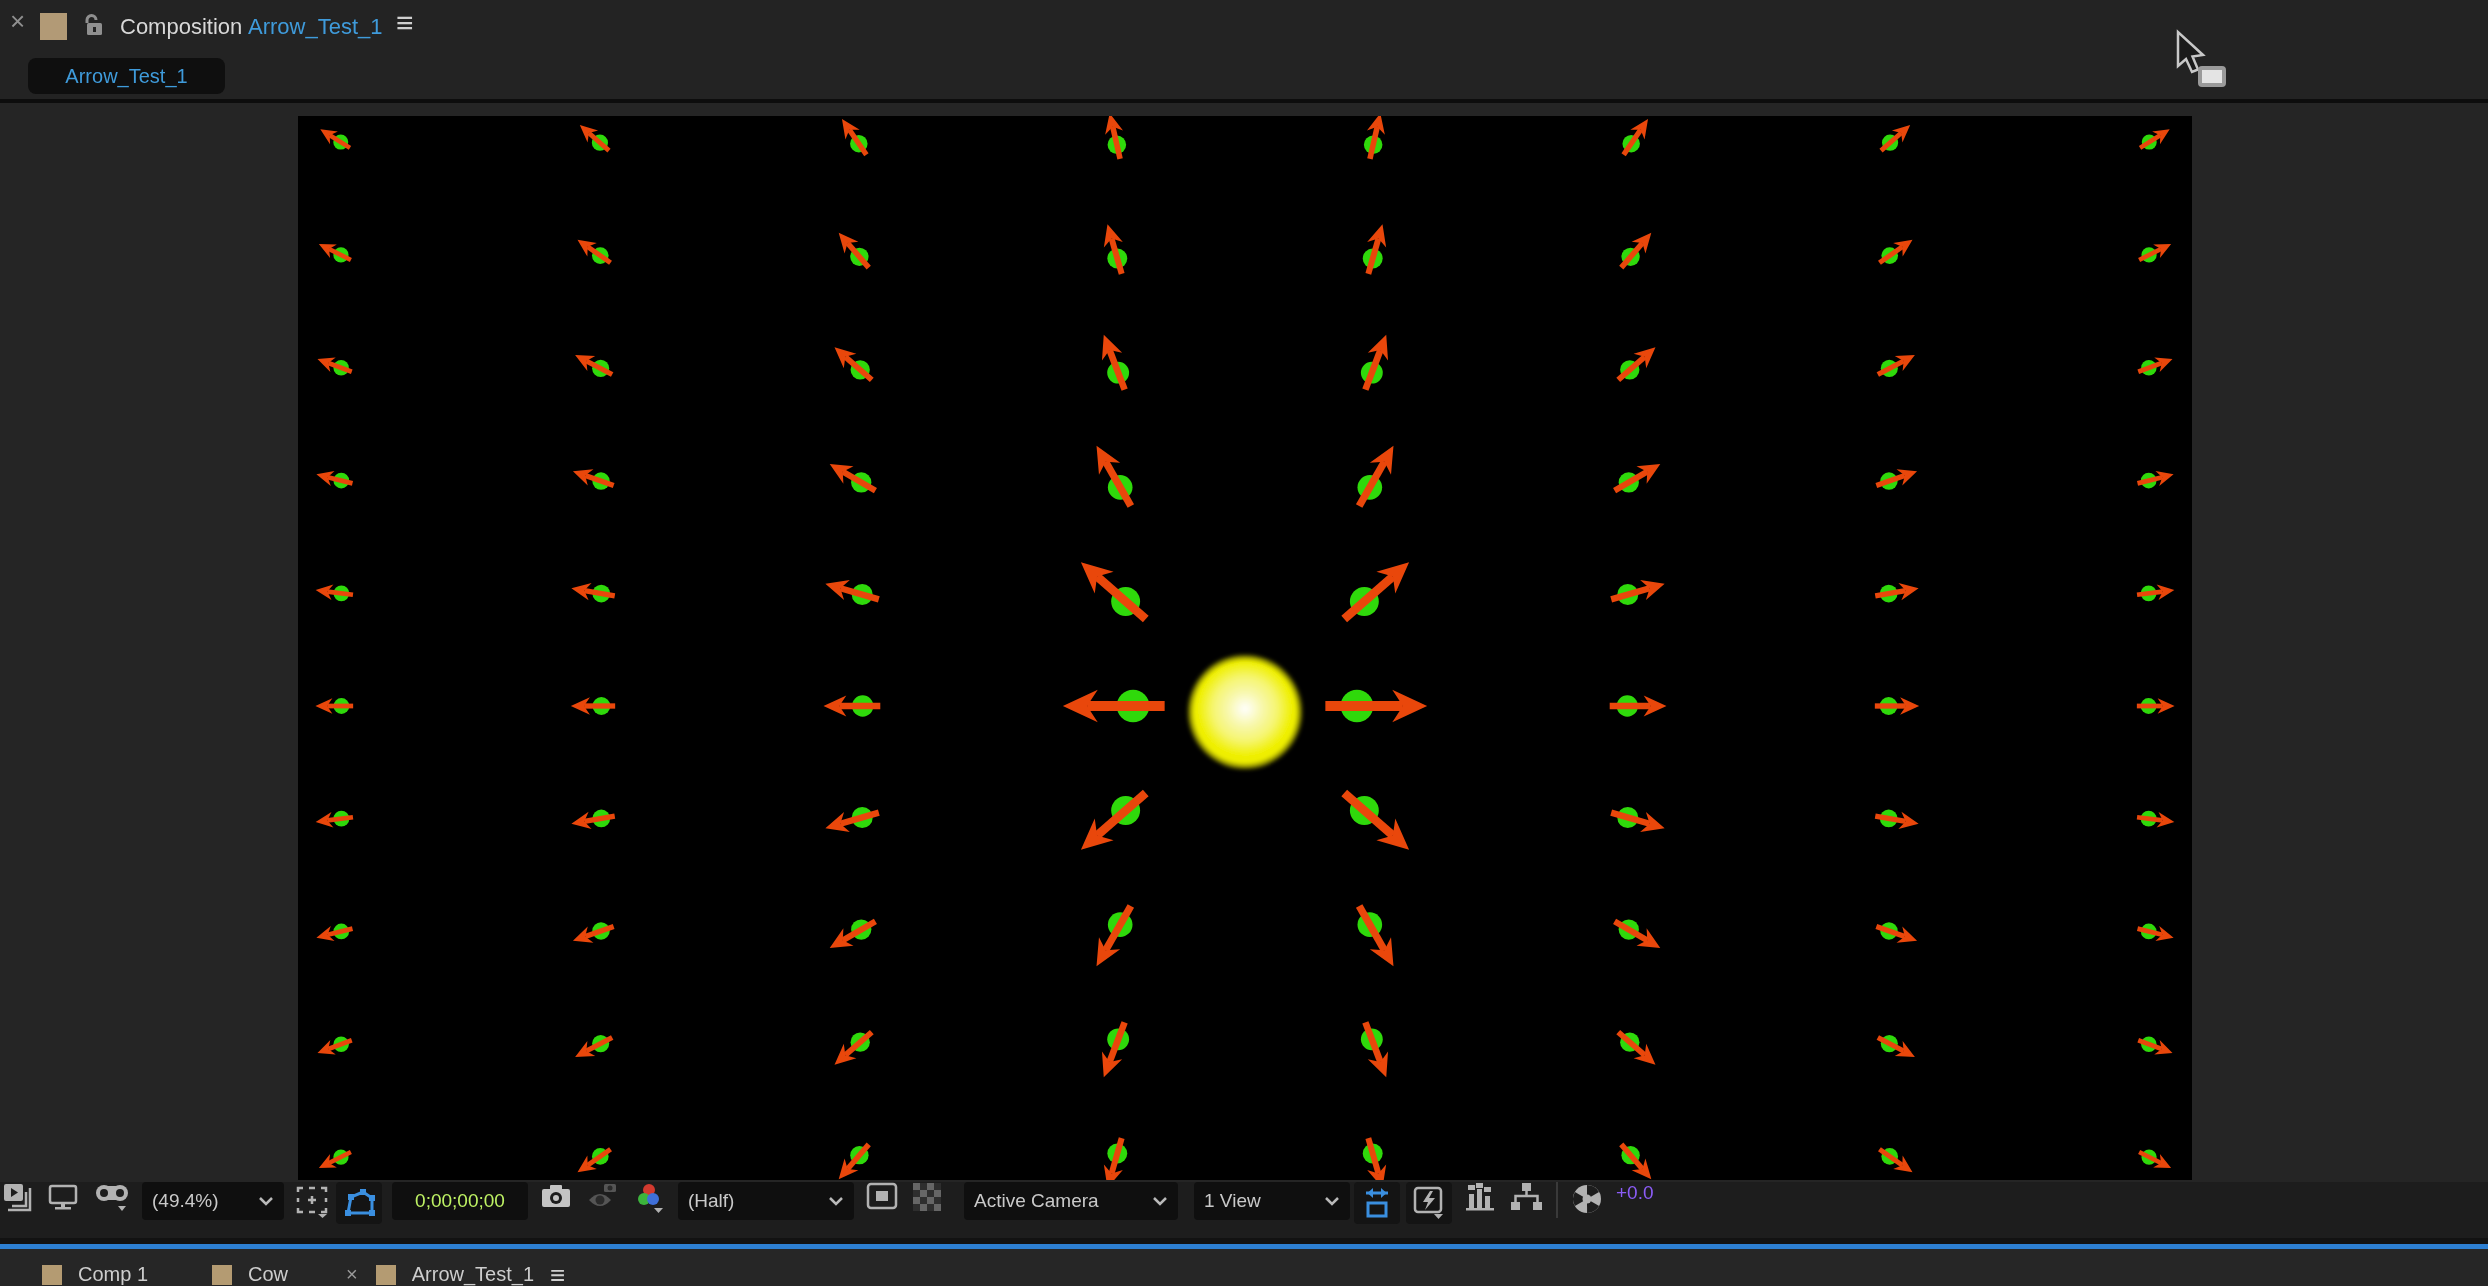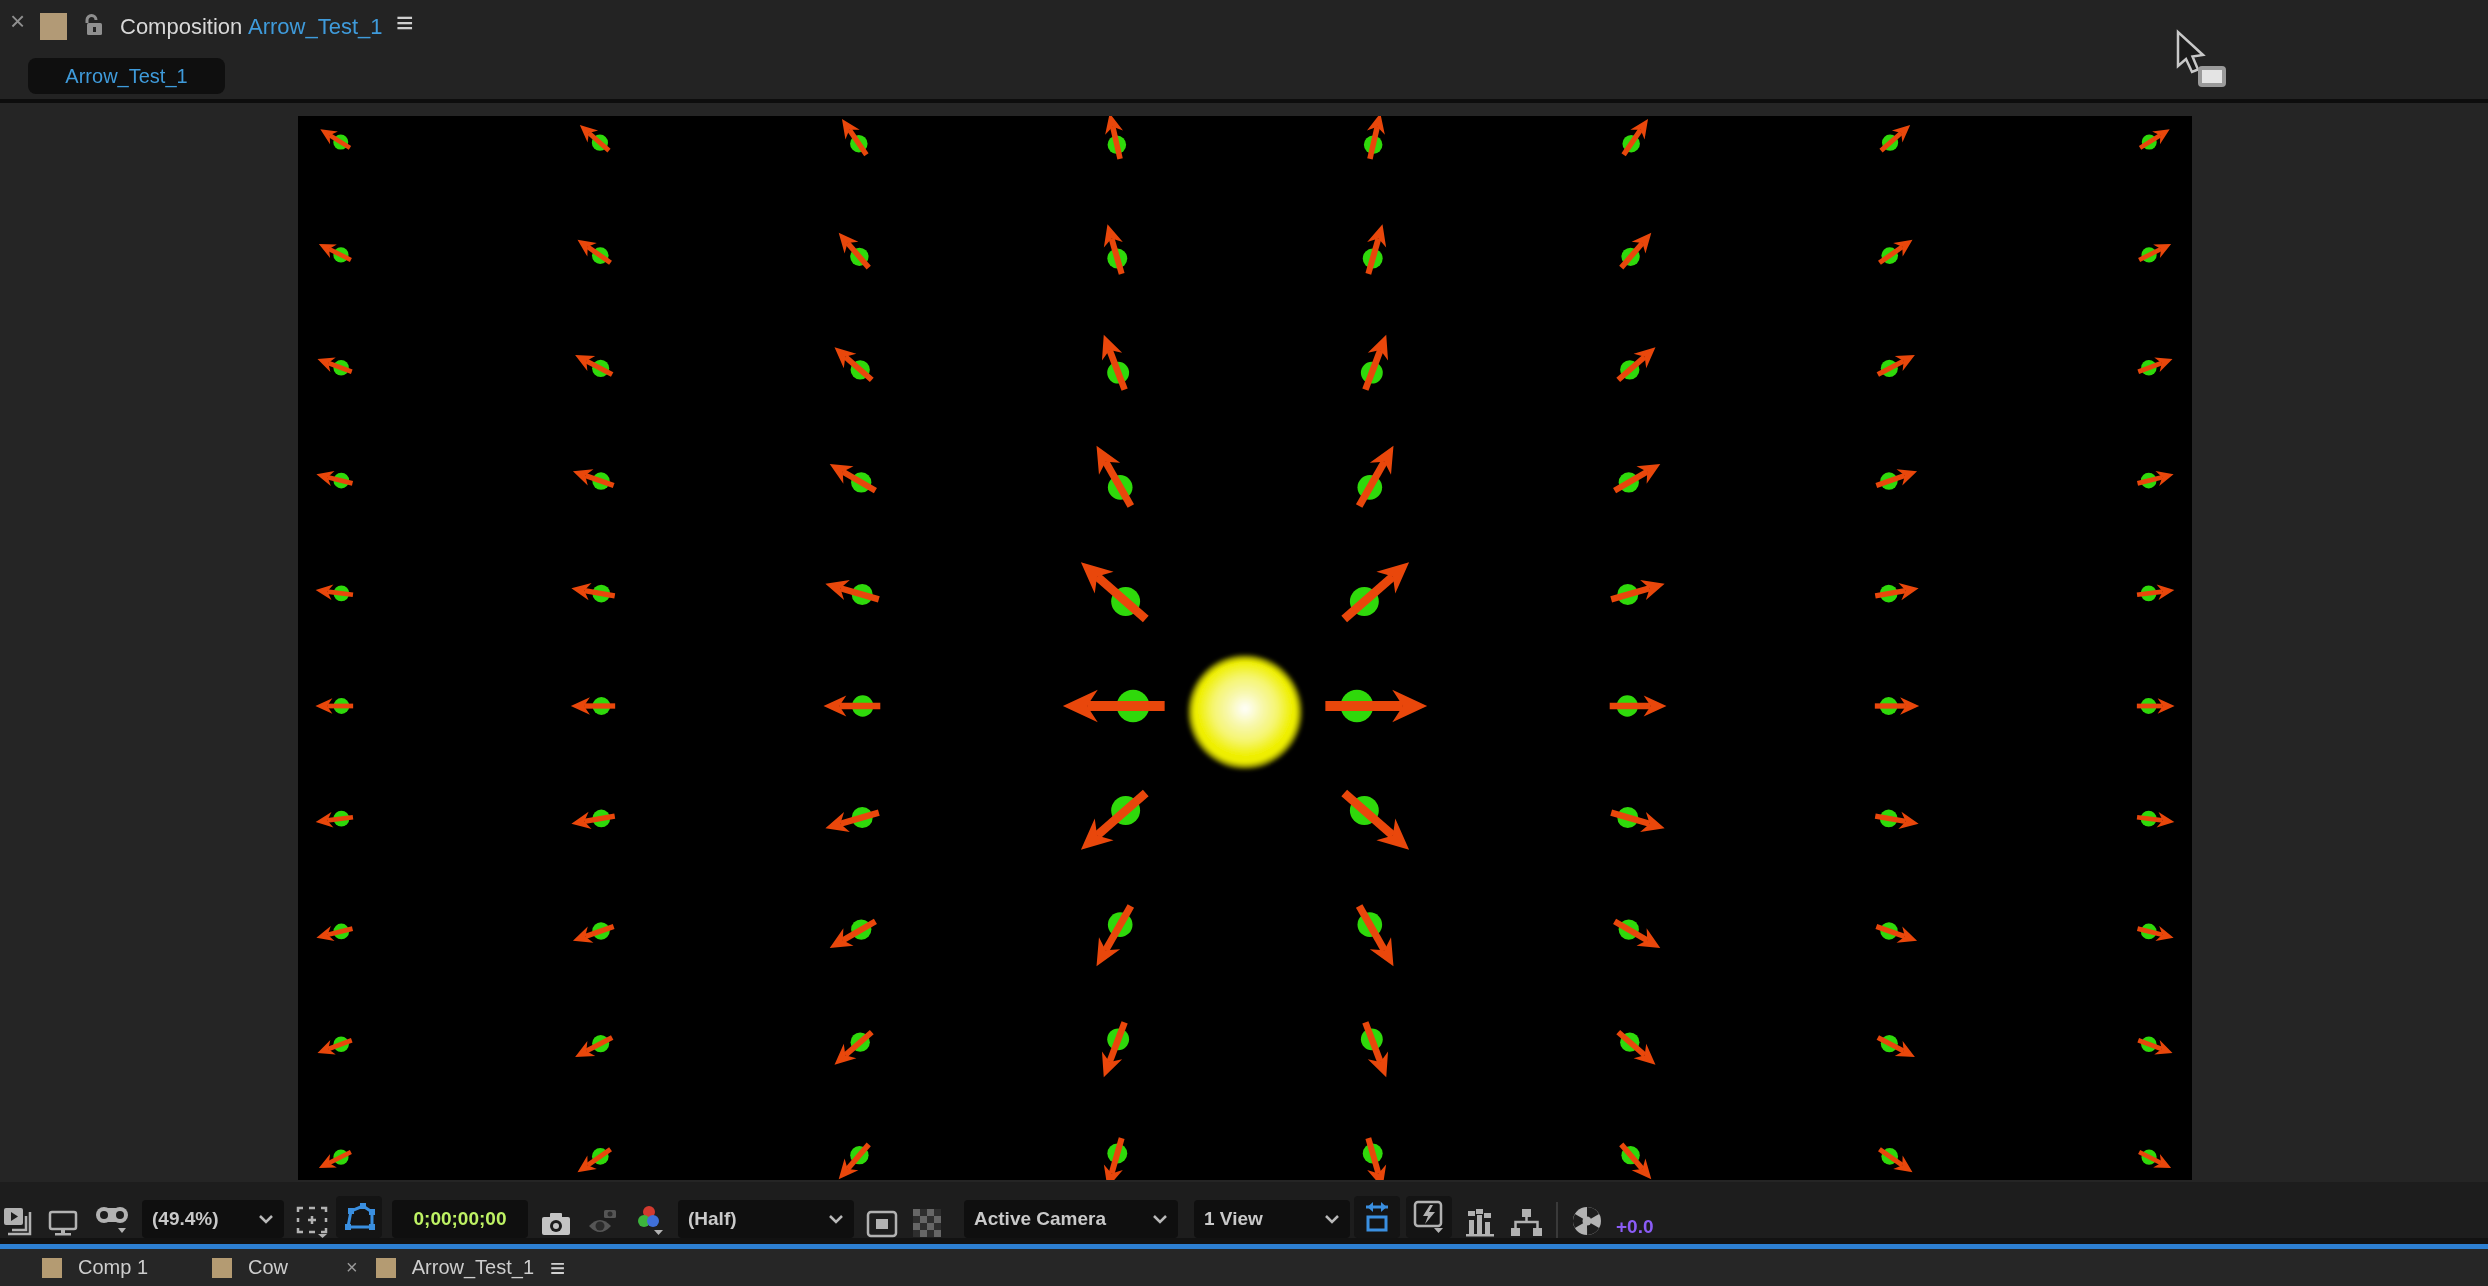--- a/index.html
+++ b/index.html
@@ -20,34 +20,34 @@
                 justify-content:center; font-size:20px; color:#3f9bdb; }
 
   
   #main { position:absolute; left:0; top:107px; width:2488px; height:1075px; background:#252525; }
   #comp-viewport { position:absolute; left:298px; top:9px; width:1894px; height:1064px;
                    background:#000; overflow:hidden; }
   #field { display:block; width:1894px; height:1064px; }
 
   
   #toolbar { position:absolute; left:0; top:1182px; width:2488px; height:56px; background:#1d1d1d;
-             display:flex; align-items:flex-end; font-size:19px; color:#c9c9c9;font-weight:bold; }
+             display:flex; align-items:flex-start; font-size:19px; color:#c9c9c9; }
   .tbtn { display:flex; align-items:center; justify-content:center; flex:none; }
   .ddbox { background:#0f0f0f; border-radius:4px; height:38px; display:flex; align-items:center;
            justify-content:space-between; padding:0 10px; flex:none; }
   .pressed { background:#141414; border-radius:4px; height:42px; width:46px;
              display:flex; align-items:center; justify-content:center; flex:none; }
   .tdivider { width:2px; height:36px; background:#3a3a3a; flex:none; }
   .blue-text { color:#8b5cf6; }
 
   
   #gap-strip  { position:absolute; left:0; top:1238px; width:2488px; height:6px; background:#121212; }
   #blue-strip { position:absolute; left:0; top:1244px; width:2488px; height:5px; background:#2d7fd2; }
   #bottomtabs { position:absolute; left:0; top:1249px; width:2488px; height:37px; background:#262626;
-                display:flex; align-items:center; font-size:20px; color:#cdcdcd; }
+                display:flex; align-items:flex-end; font-size:20px; color:#cdcdcd; }
   .btab { display:flex; align-items:center; flex:none; }
   .btab .sq { width:20px; height:20px; background:#b49b72; flex:none; }
   .btab .lbl { margin-left:16px; }
   .btab-close { color:#9a9a9a; font-size:20px; margin-right:18px; }
   .btab-menu { color:#d0d0d0; font-size:26px; margin-left:16px; line-height:20px; }
 
   #cursor { position:absolute; left:2162px; top:28px; pointer-events:none; }
 </style>
 </head>
 <body>

